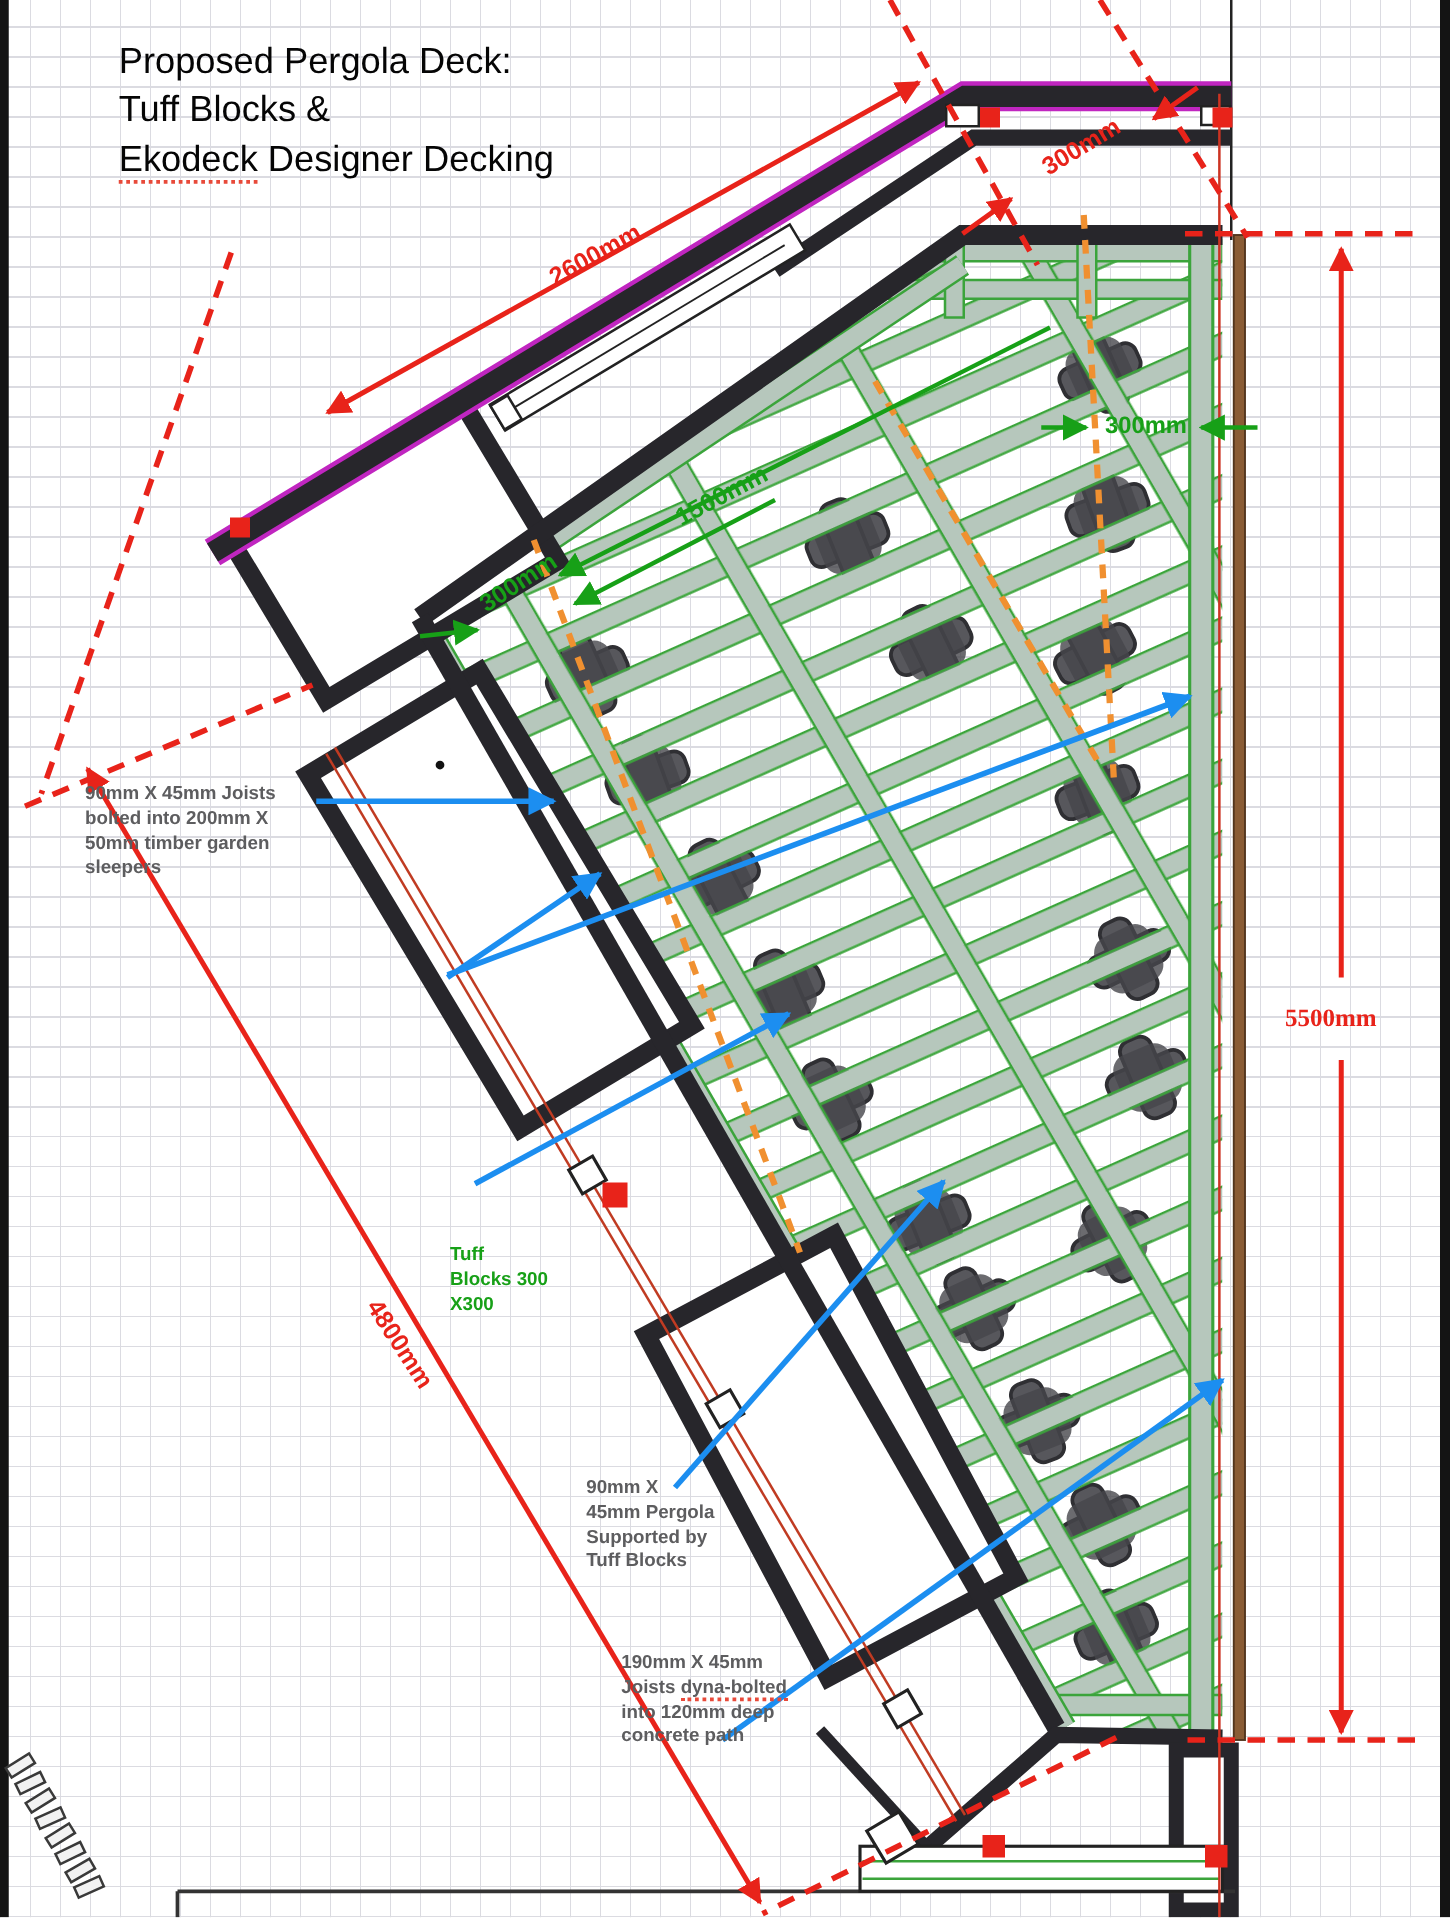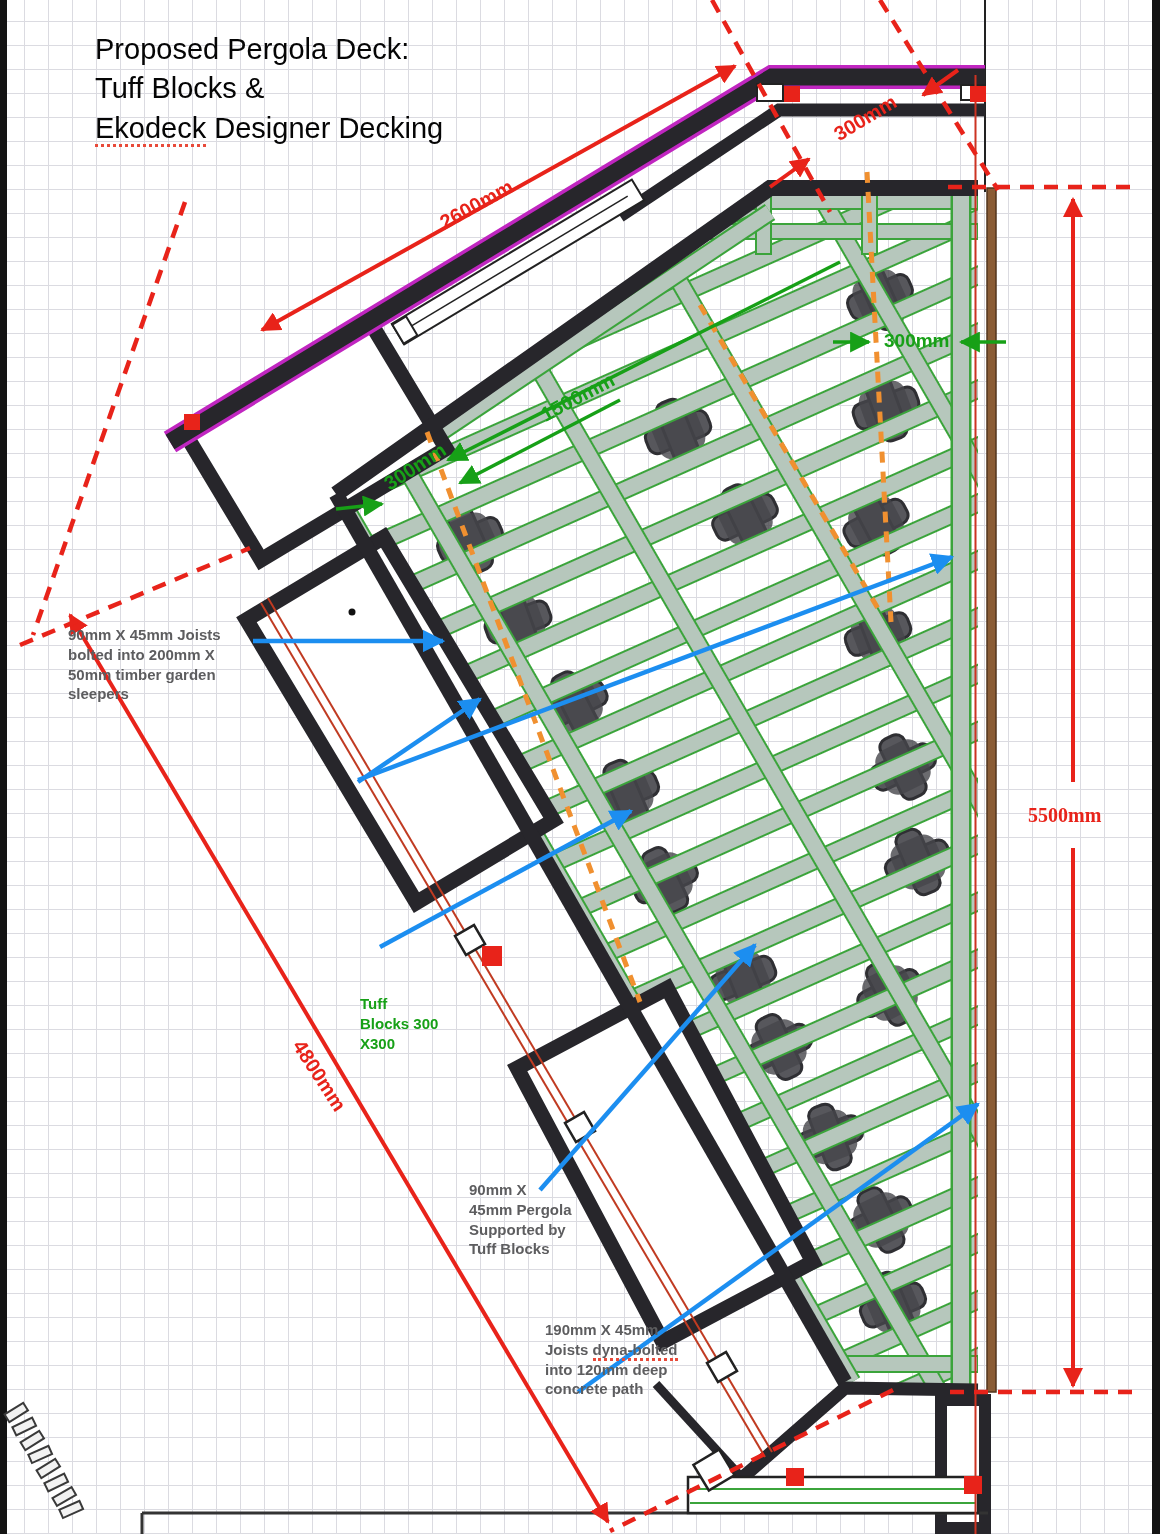--- a/index.html
+++ b/index.html
@@ -280,20 +280,20 @@
   <div>X300</div>
 </div>
 
 <div class="txt ann" style="left:445px;top:1180px;margin-left:24px;">
   <div>90mm X</div>
   <div>45mm Pergola</div>
   <div>Supported by</div>
   <div>Tuff Blocks</div>
 </div>
 
-<div class="txt ann" style="left:497px;top:1320px;margin-left:48px;">
+<div class="txt ann" style="left:497px;top:1320px;">
   <div>190mm X 45mm</div>
   <div><span>Joists </span><span class="sp">dyna-bolted</span></div>
   <div>into 120mm deep</div>
   <div>concrete path</div>
 </div>
 
 </div>
 
 </body></html>

